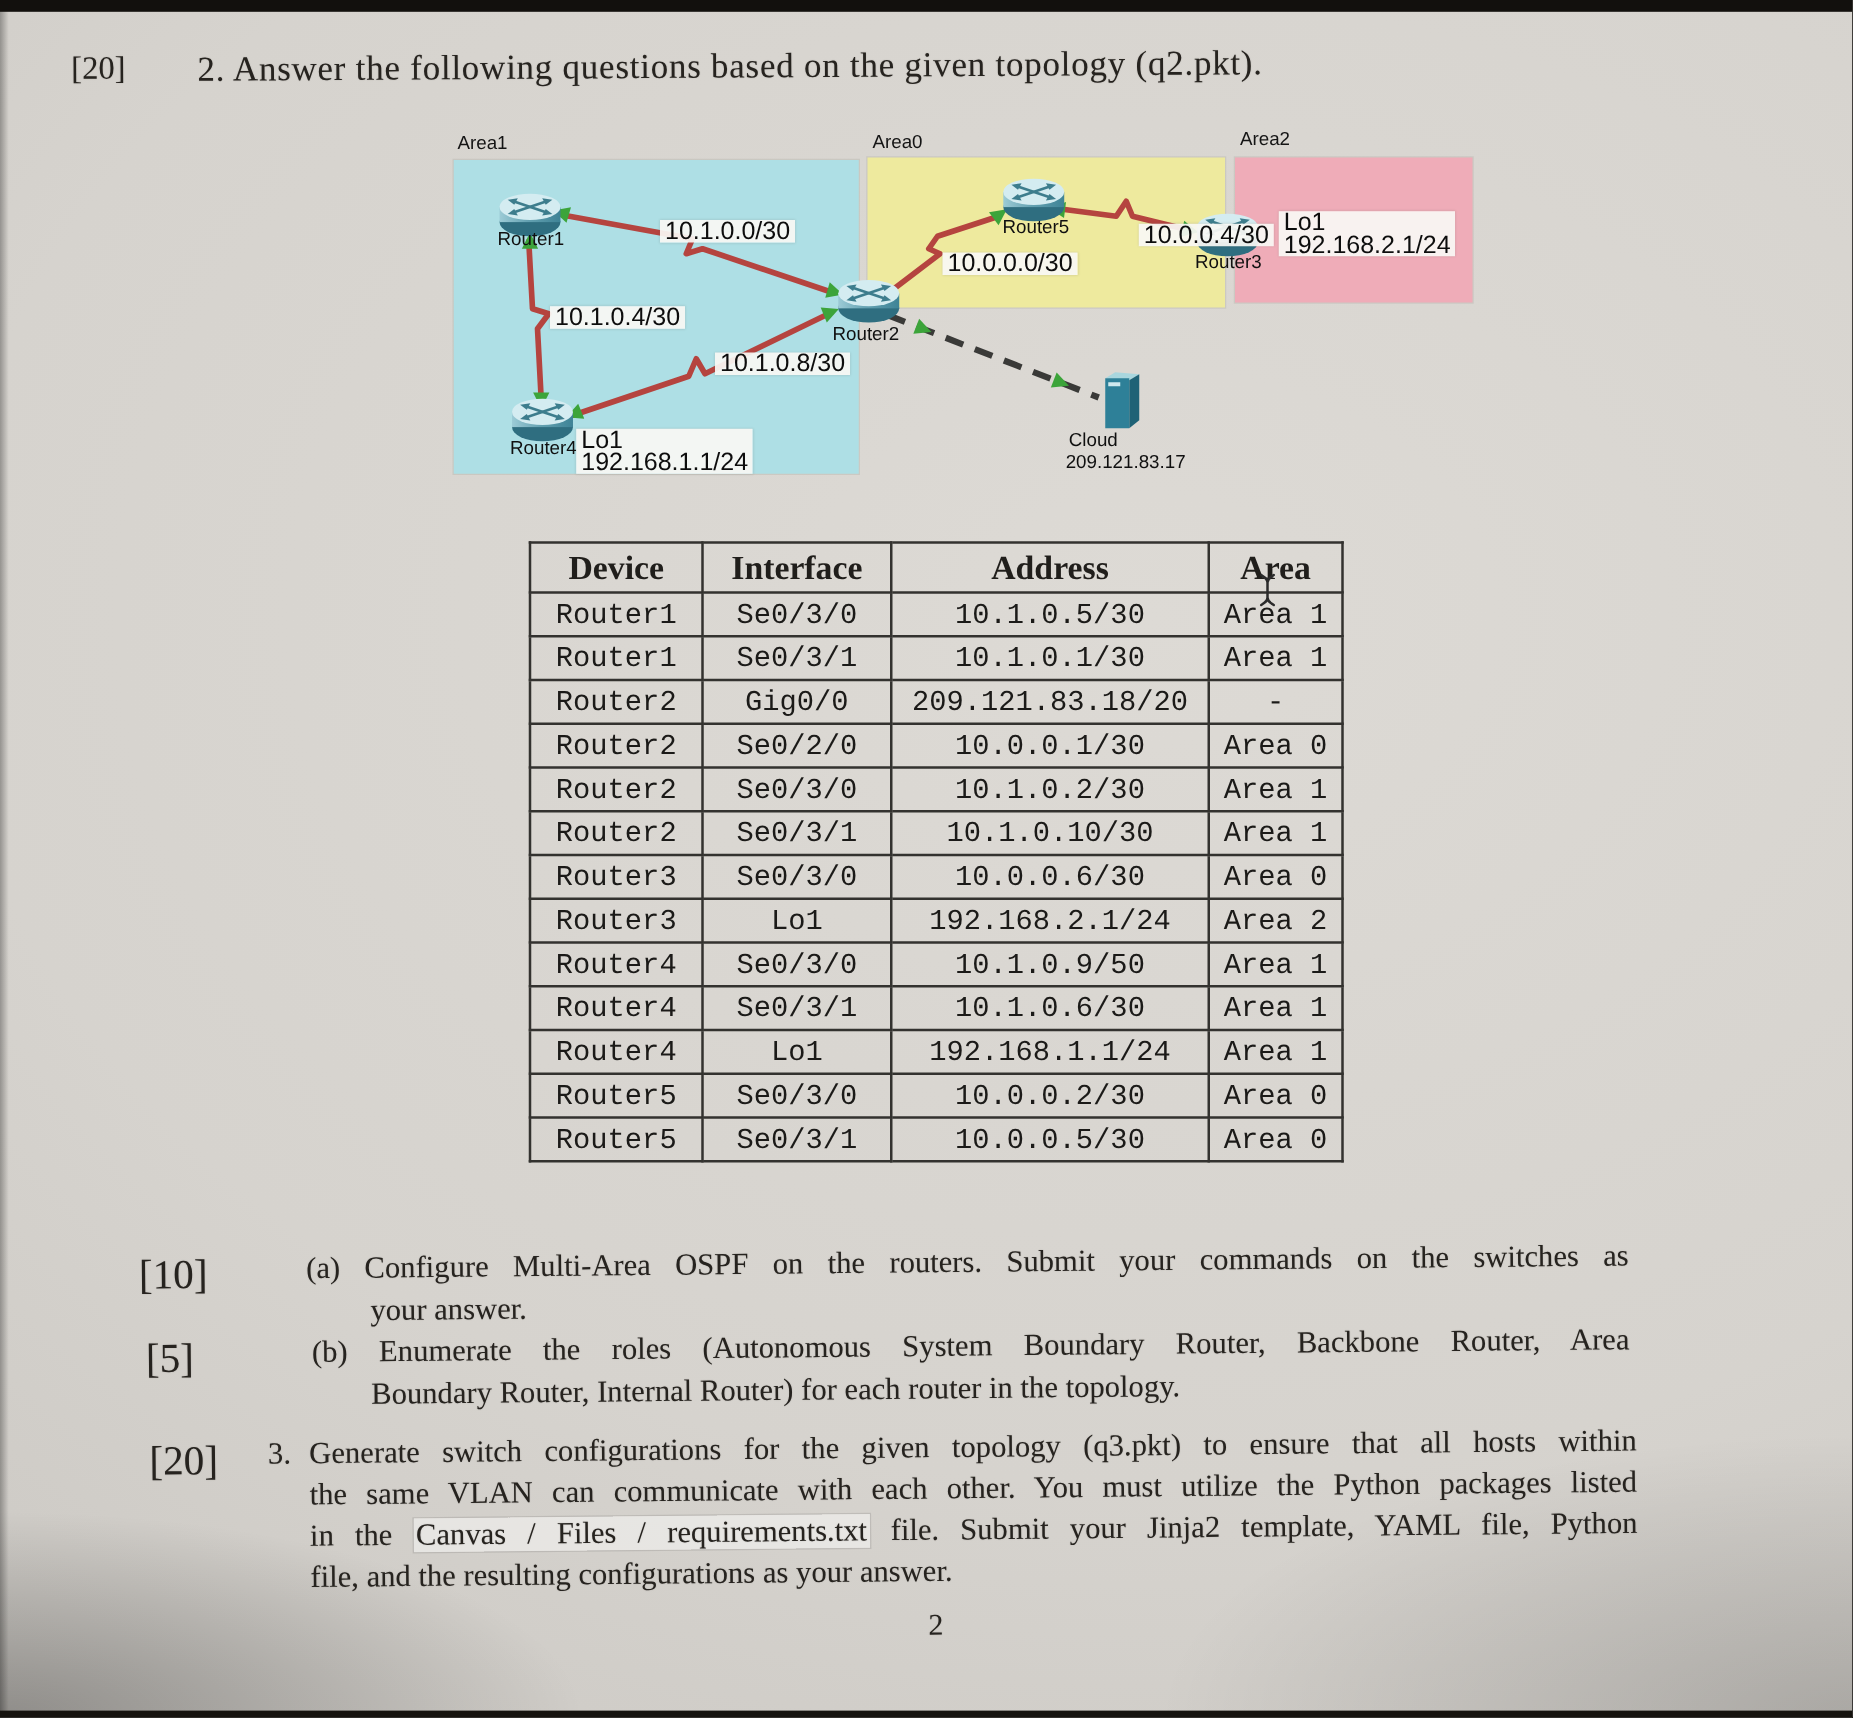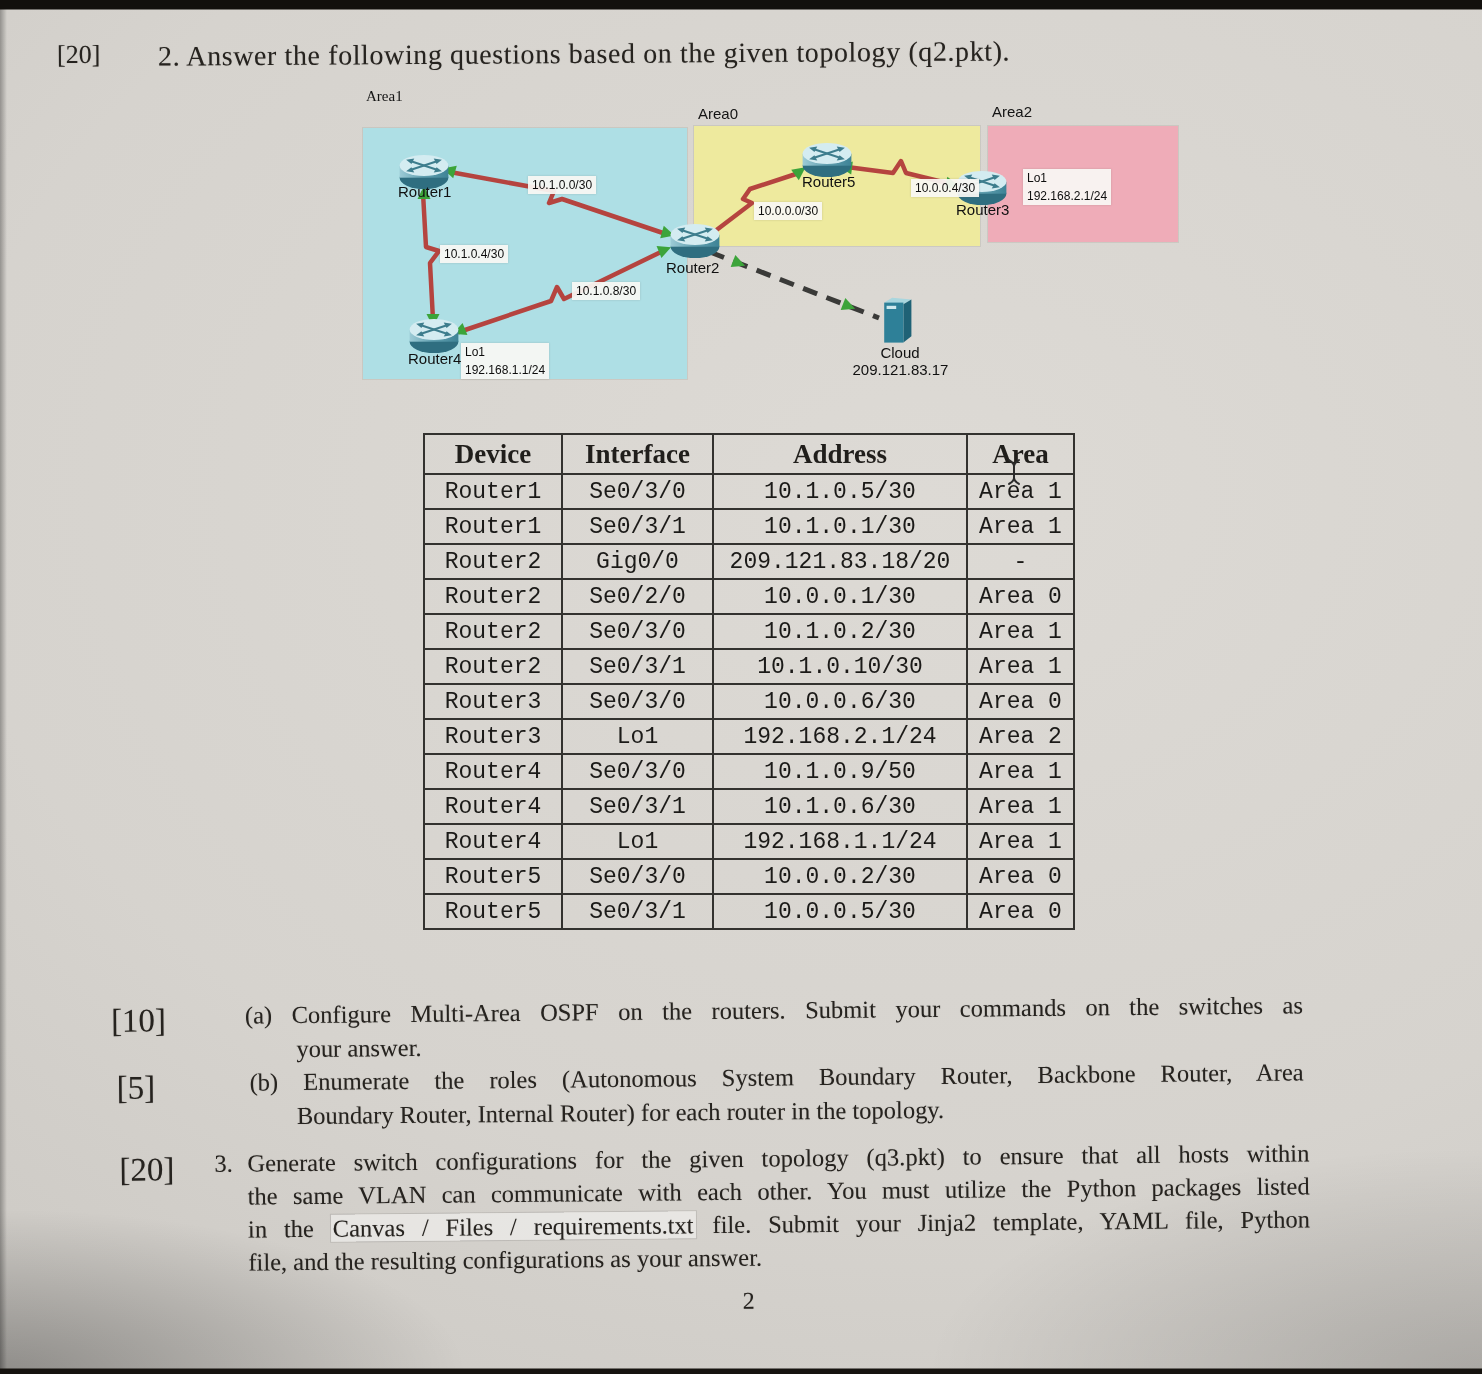--- a/index.html
+++ b/index.html
@@ -15,21 +15,21 @@
       radial-gradient(135% 105% at 62% 36%,#dddad5 0%,#d6d3ce 48%,#c9c6c1 84%,#bab7b2 100%);
   }
   .abs{position:absolute;}
   .serif{font-family:"Liberation Serif",serif;text-shadow:0 0 1px rgba(40,35,30,.25);}
   .hdr-title{font-size:28px;letter-spacing:.6px;}
   .hdr-mark{font-size:26px;}
   
   .areabox{position:absolute;box-shadow:0 0 0 1px rgba(120,120,110,.15);}
   .arealabel{position:absolute;font-family:"Liberation Sans",sans-serif;font-size:15px;color:#141414;}
   .devlabel{position:absolute;font-family:"Liberation Sans",sans-serif;font-size:15px;color:#101010;}
-  .chip{position:absolute;font-family:"Liberation Sans",sans-serif;font-size:12px;line-height:18px;
+  .chip{position:absolute;font-family:"Liberation Sans",sans-serif;font-size:20px;line-height:18px;
         color:#0d0d0d;background:rgba(249,248,244,.93);padding:0 4px;box-shadow:0 0 2px rgba(90,90,80,.25);}
   
   .addr-table{position:absolute;left:423px;top:433px;border-collapse:collapse;
       font-family:"Liberation Mono",monospace;font-size:23px;color:#1b1a18;}
   .addr-table th,.addr-table td{border:2px solid #33322f;text-align:center;padding:0;}
   .addr-table th{font-family:"Liberation Serif",serif;font-size:27px;font-weight:bold;height:38px;color:#201e1b;}
   .addr-table td{height:33px;}
   .addr-table col.c1{width:138px}.addr-table col.c2{width:151px}.addr-table col.c3{width:254px}.addr-table col.c4{width:107px}
   
   .qsec{position:absolute;left:0;top:0;width:1482px;height:1374px;transform:rotate(-0.55deg);transform-origin:720px 1120px;}
@@ -47,21 +47,21 @@
 
   <div class="abs serif hdr-mark" style="left:57px;top:40px;transform:rotate(-0.35deg);">[20]</div>
   <div class="abs serif hdr-title" style="left:158px;top:38px;transform:rotate(-0.35deg);">2. Answer the following questions based on the given topology (q2.pkt).</div>
 
   <div class="abs" style="left:0;top:0;width:1482px;height:430px;">
 
     <div class="areabox" style="left:363px;top:128px;width:324px;height:251px;background:#aedfe5;"></div>
     <div class="areabox" style="left:694px;top:126px;width:286px;height:120px;background:#eeea9e;"></div>
     <div class="areabox" style="left:988px;top:126px;width:190px;height:116px;background:#efacb8;"></div>
 
-    <div class="arealabel" style="left:366px;top:88px;font-family:Liberation Serif, serif;">Area1</div>
+    <div class="arealabel" style="left:366px;top:106px;">Area1</div>
     <div class="arealabel" style="left:698px;top:105px;">Area0</div>
     <div class="arealabel" style="left:992px;top:103px;">Area2</div>
 
     <svg class="abs" style="left:0;top:0;" width="1482" height="430">
       <defs>
         <linearGradient id="rg" x1="0" y1="0" x2="1" y2="0">
           <stop offset="0" stop-color="#9ccbd6"></stop>
             <stop offset=".45" stop-color="#65a2b2"></stop>
             <stop offset="1" stop-color="#3e8396"></stop>
         </linearGradient>
@@ -135,21 +135,21 @@
 
     <div class="chip" style="left:461px;top:343px;">
       <div>Lo1</div>
       <div>192.168.1.1/24</div>
     </div>
     <div class="chip" style="left:1023px;top:169px;">
       <div>Lo1</div>
       <div>192.168.2.1/24</div>
     </div>
 
-    <div class="devlabel" style="left:855px;top:344px;width:90px;text-align:center;">Cloud</div>
+    <div class="devlabel" style="left:855px;top:344px;width:90px;text-align:left;">Cloud</div>
     <div class="devlabel" style="left:833px;top:361px;width:135px;text-align:center;">209.121.83.17</div>
   </div>
 
   <table class="addr-table">
     <colgroup>
         <col class="c1">
         <col class="c2">
         <col class="c3">
         <col class="c4">
       </colgroup>

